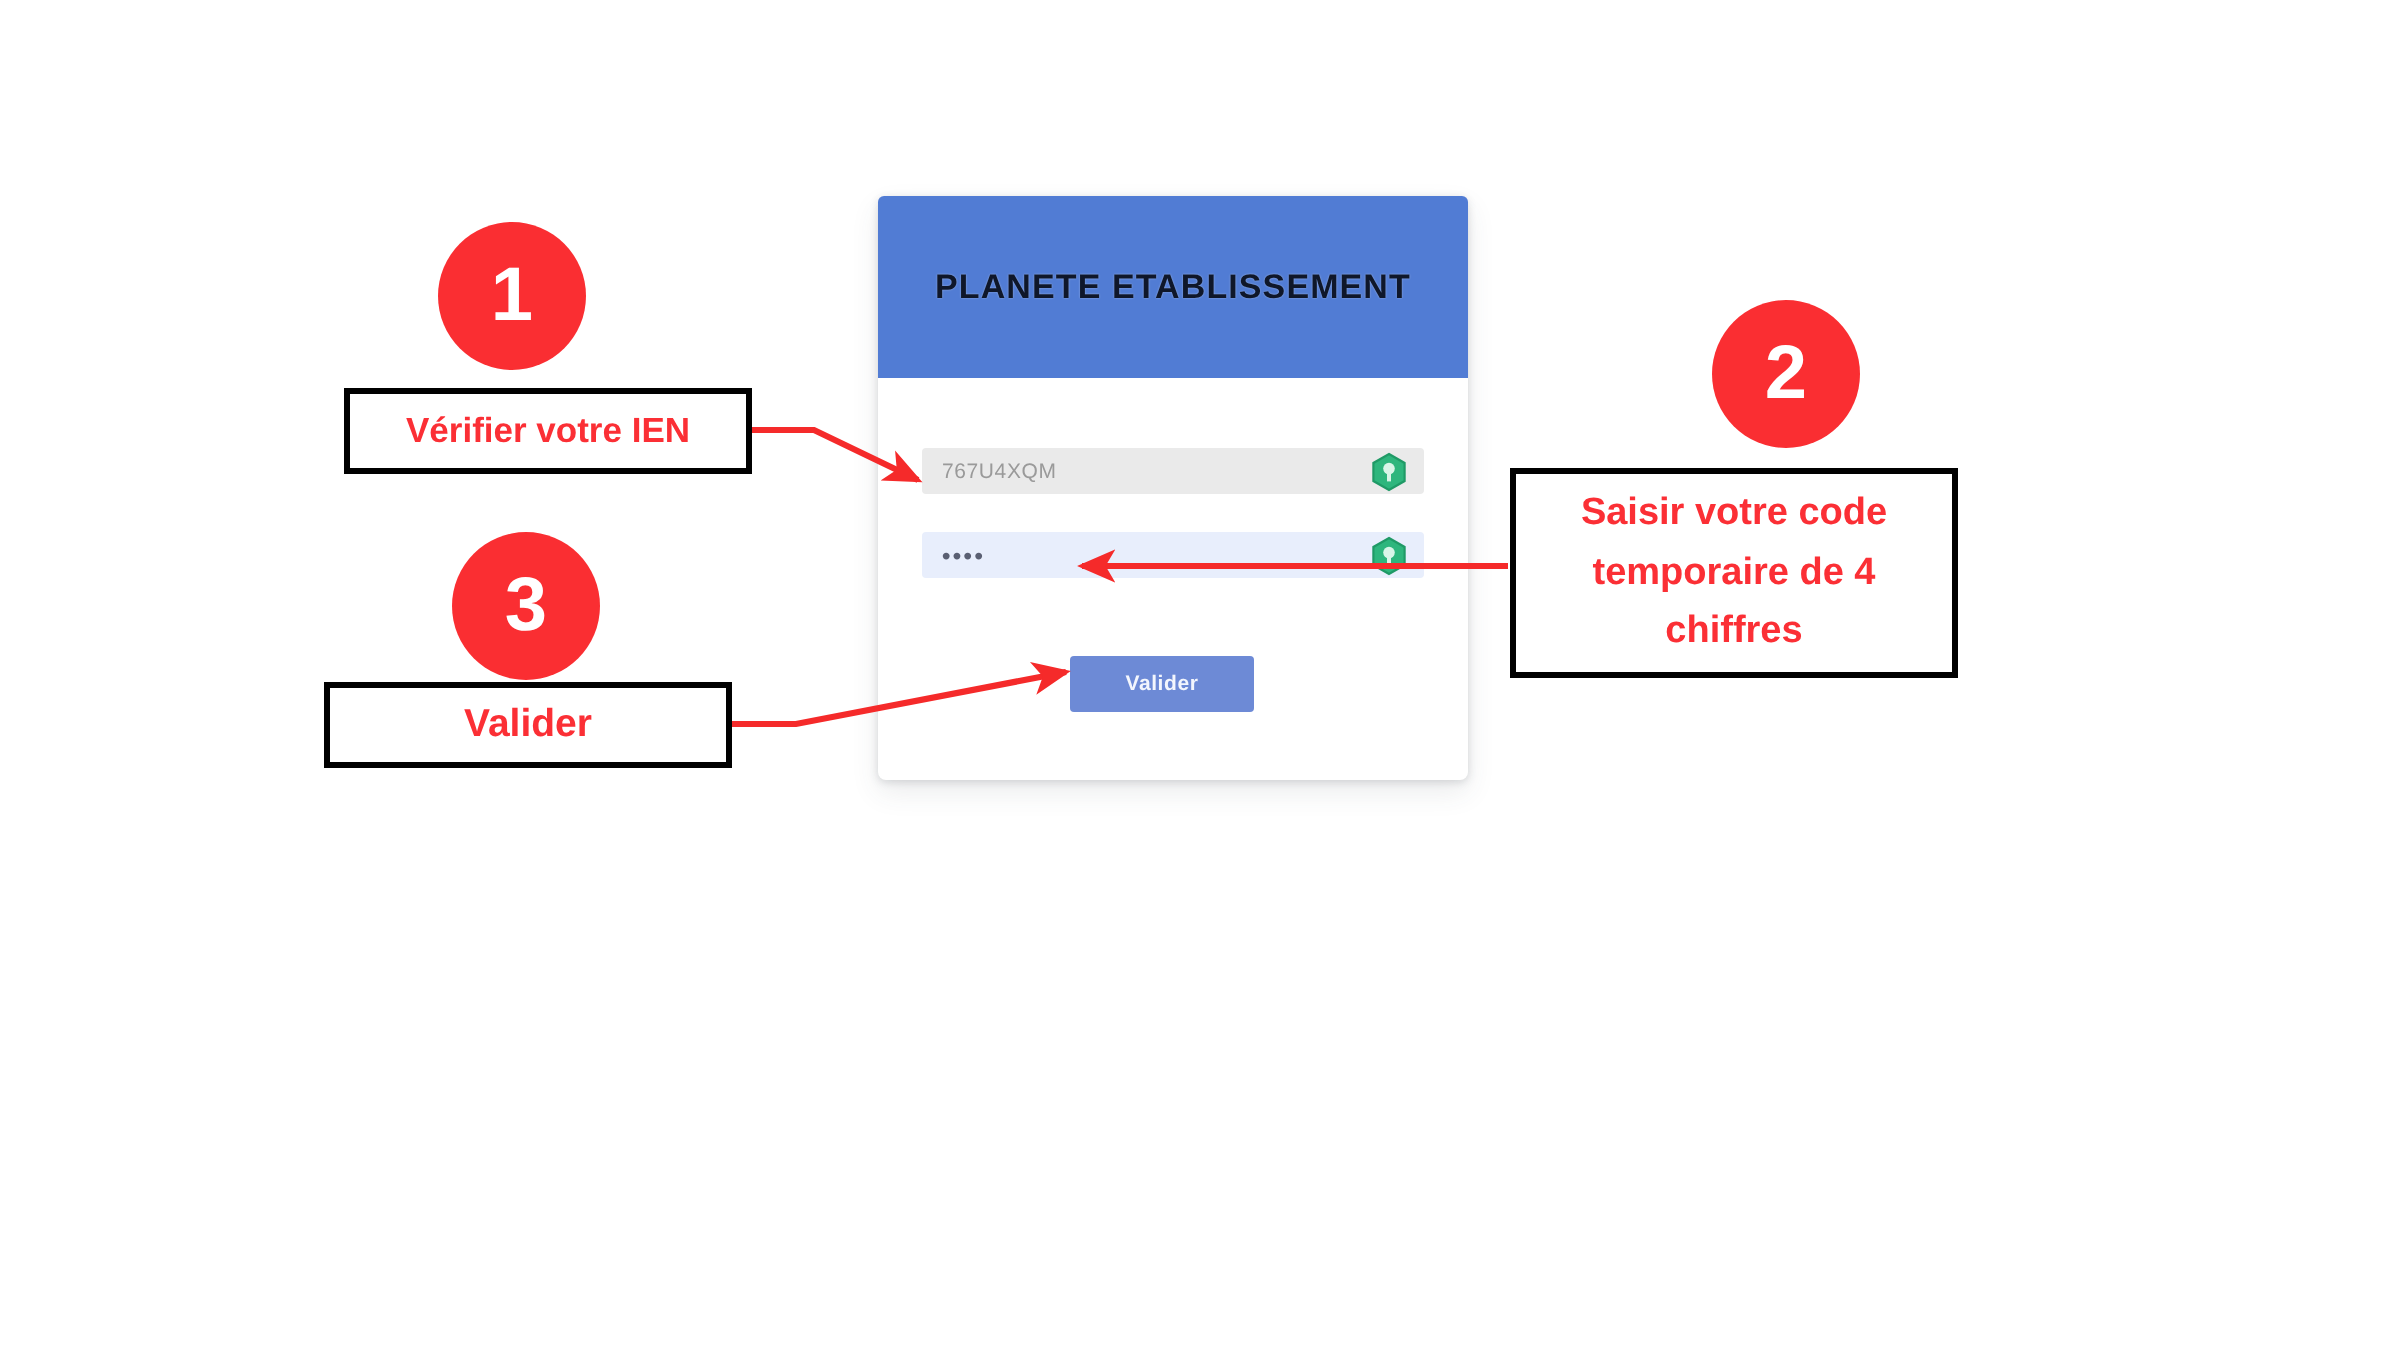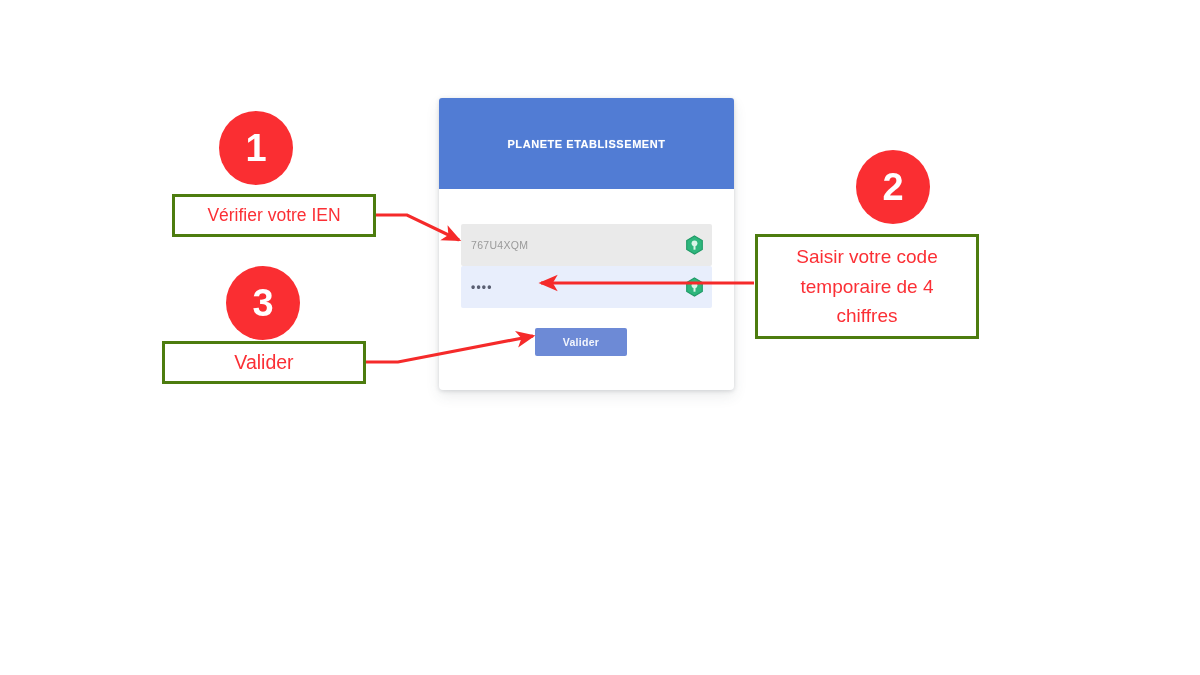--- a/index.html
+++ b/index.html
@@ -38,31 +38,31 @@
     width: 295px;
     height: 91px;
     background: #517cd4;
     border-radius: 3px 3px 0 0;
     display: flex;
     align-items: center;
     justify-content: center;
   }
 
   #card-header-title {
-    color: #ffffff;
-    font-size: 11px;
+    color: #0f172a;
+    font-size: 17px;
     font-weight: bold;
     letter-spacing: 0.55px;
     text-align: center;
     text-shadow: 0 0 1px rgba(255,255,255,0.45);
   }
 
   .field-row {
     position: absolute;
-    height: 42px;
+    height: 23px;
     left: 22px;
     width: 251px;
     display: flex;
     align-items: center;
     padding: 0 8px 0 10px;
     border-radius: 2px;
   }
 
   #field-ien {
     top: 126px;
@@ -125,28 +125,28 @@
     font-size: 38px;
     font-weight: bold;
     line-height: 1;
   }
   #callout-circle-1 { left: 219px; top: 111px; width: 74px; height: 74px; }
   #callout-circle-2 { left: 856px; top: 150px; width: 74px; height: 74px; }
   #callout-circle-3 { left: 226px; top: 266px; width: 74px; height: 74px; }
 
   .callout-box {
     position: absolute;
-    border: 3px solid #4d7c0f;
+    border: 3px solid #000000;
     background: #ffffff;
     display: flex;
     align-items: center;
     justify-content: center;
     text-align: center;
     color: #fb2f35;
-    font-weight: normal;
+    font-weight: bold;
   }
 
   #callout-box-1 {
     left: 172px; top: 194px; width: 204px; height: 43px;
     font-size: 17.5px;
   }
   #callout-box-2 {
     left: 755px; top: 234px; width: 224px; height: 105px;
     font-size: 19px;
     line-height: 1.55;

